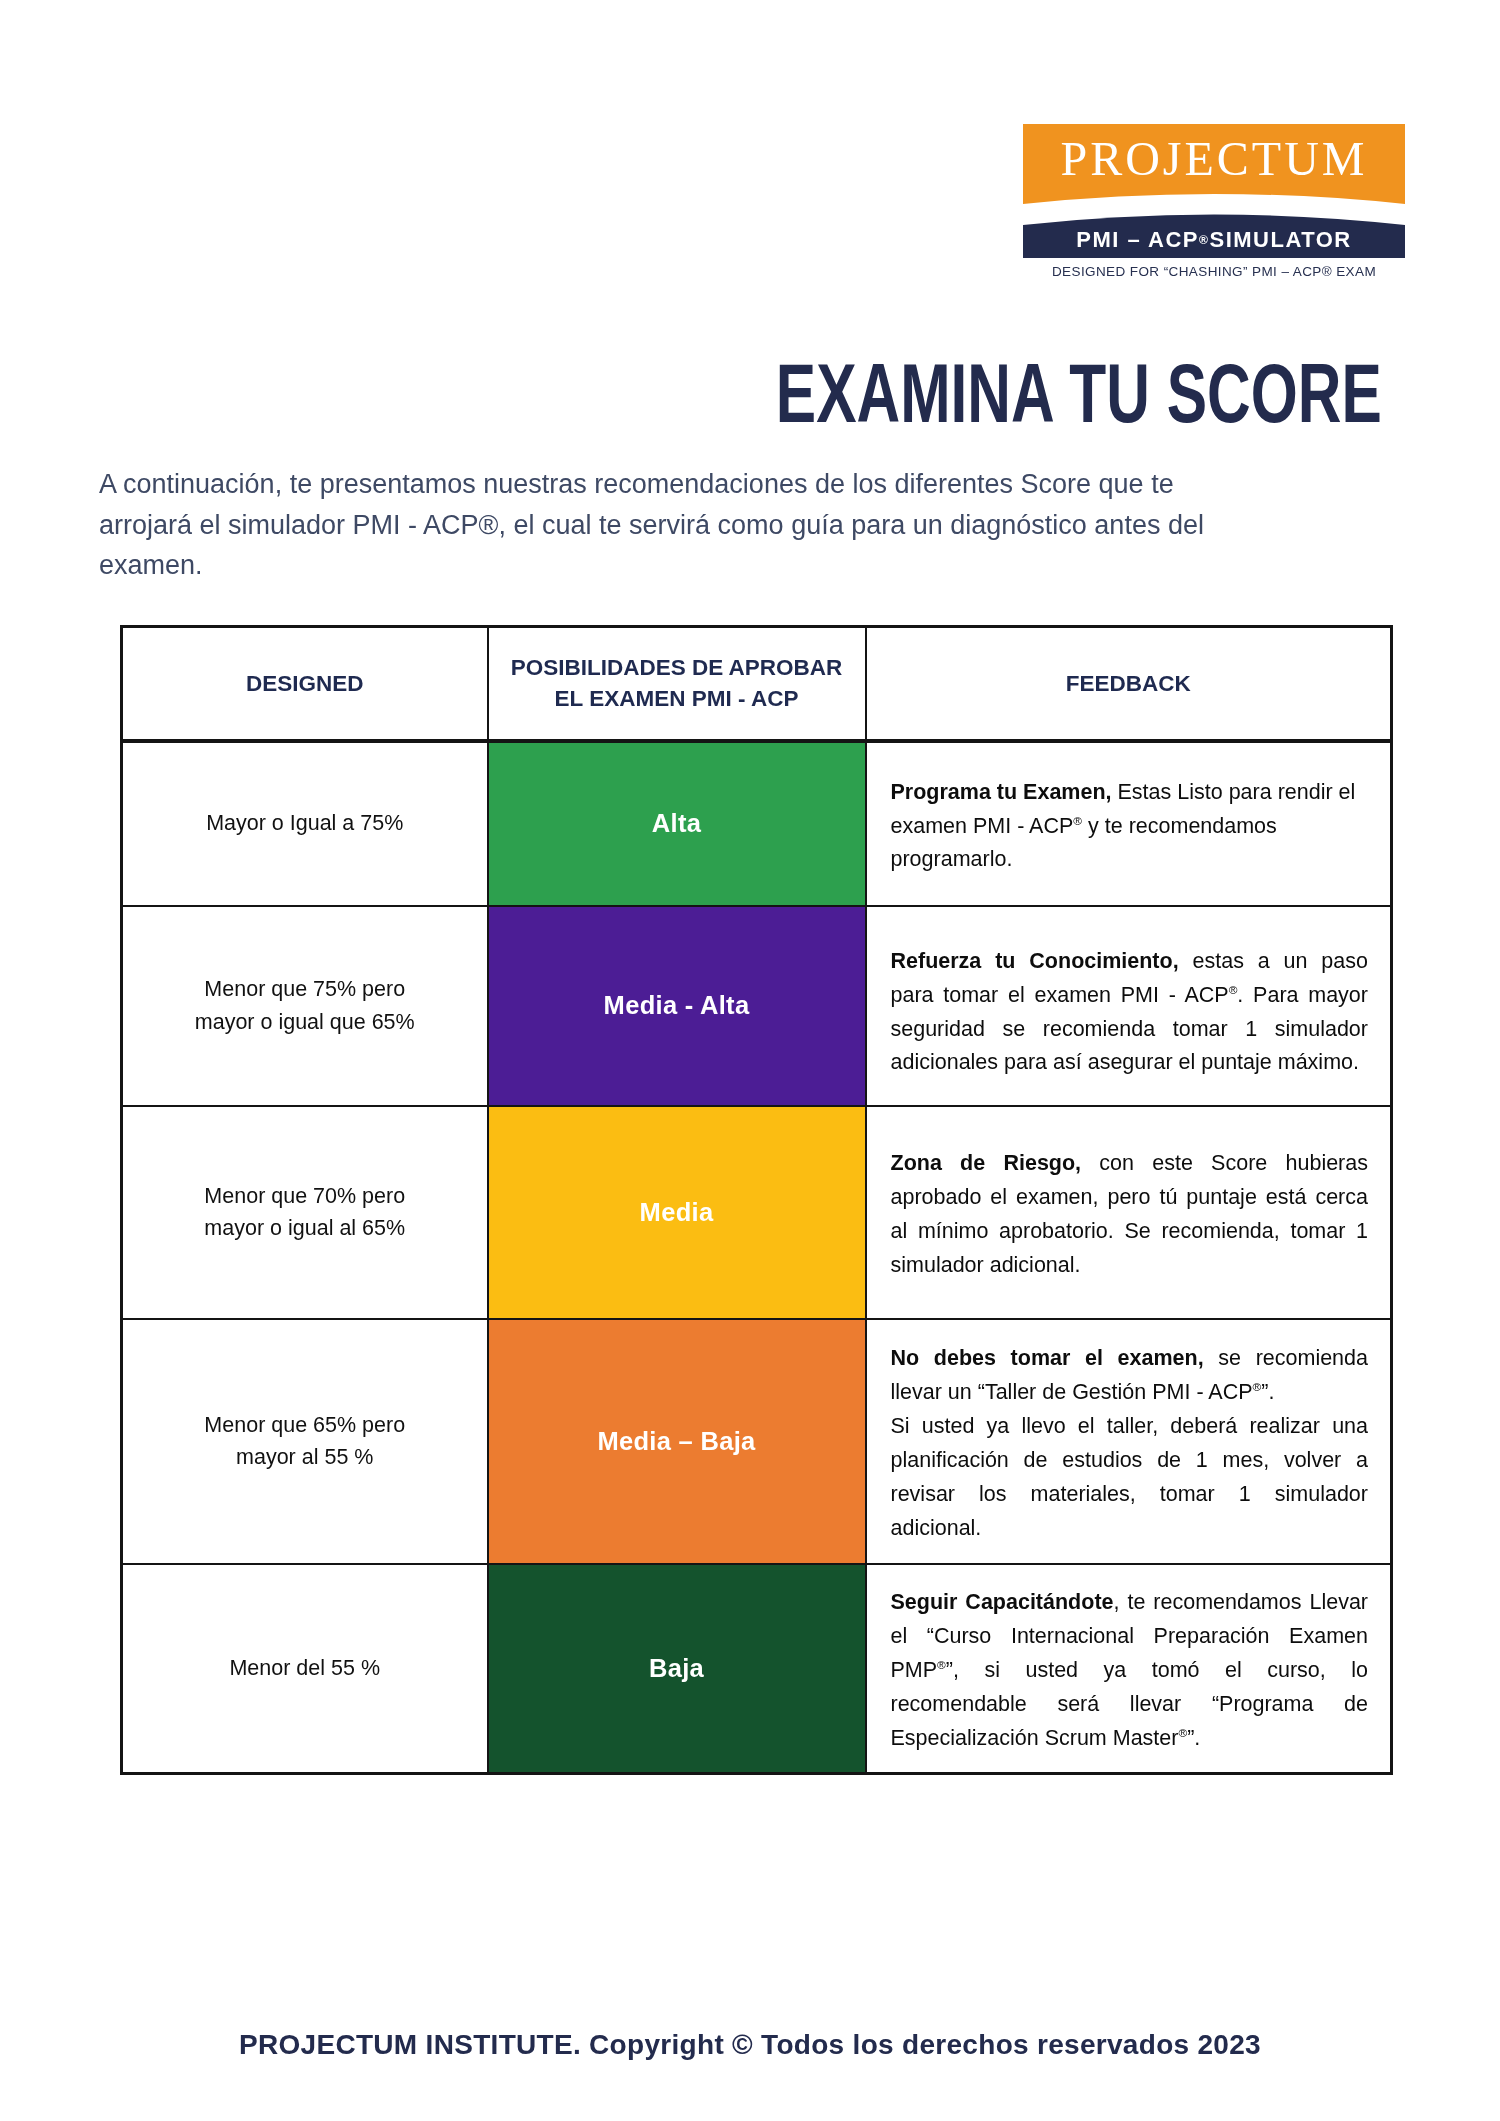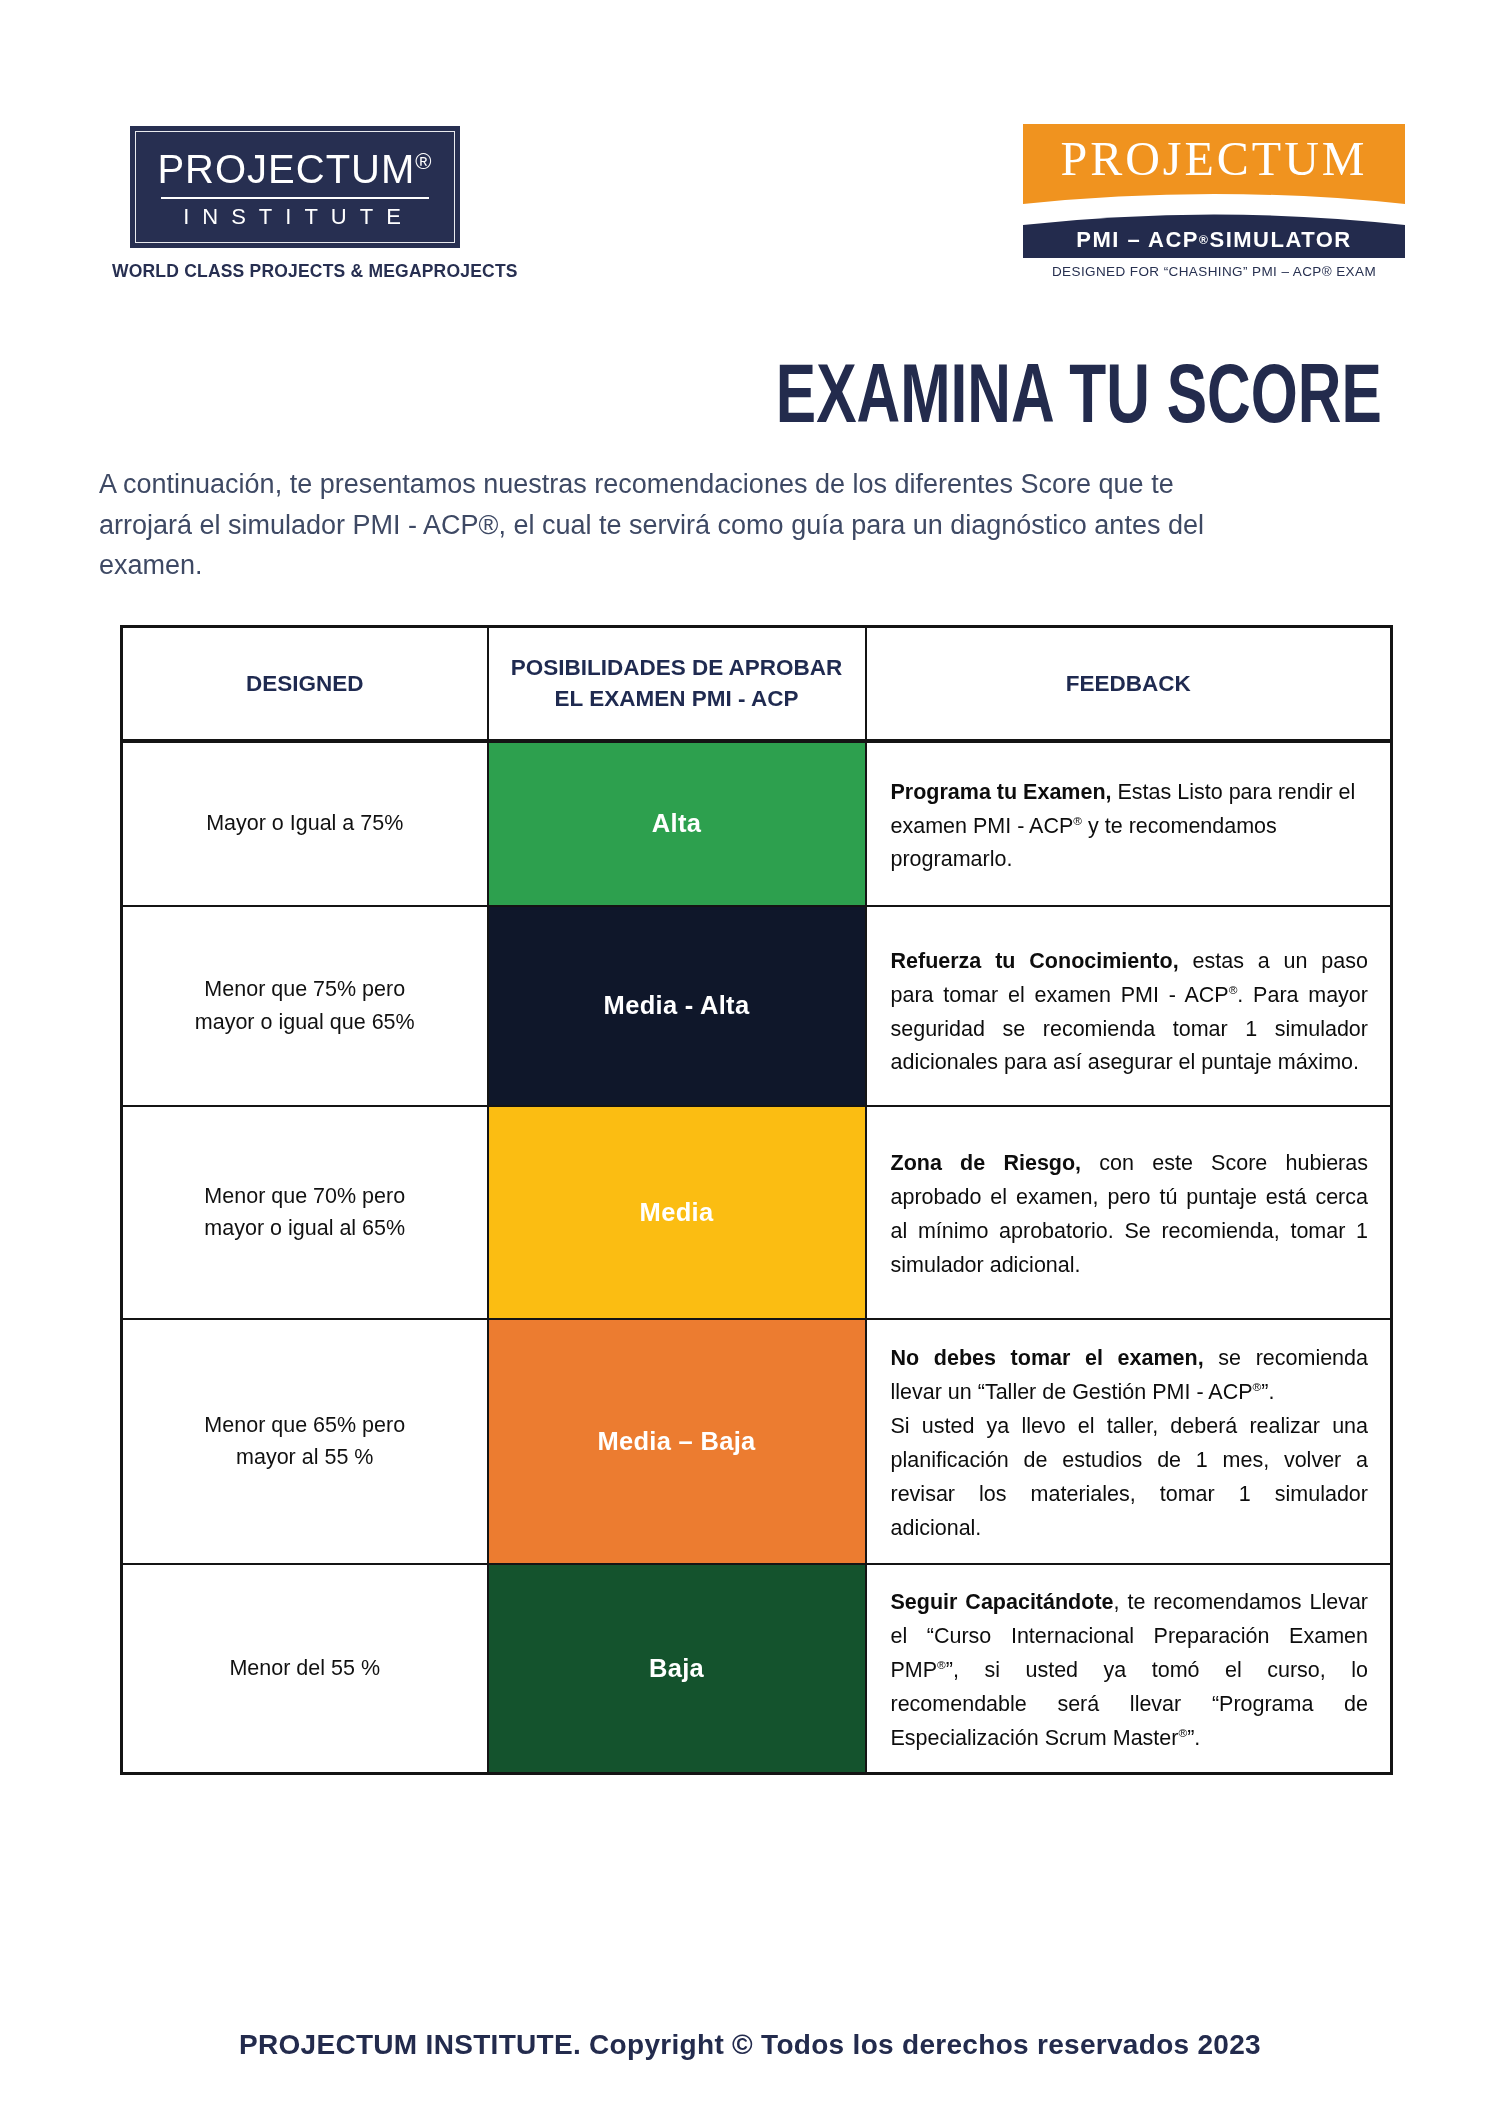--- a/index.html
+++ b/index.html
@@ -83,28 +83,20 @@
   .footer {
     position:absolute; top:2029px; left:0; width:100%; text-align:center;
     font-size:28px; font-weight:700; color:#232b4d; letter-spacing:.3px;
   }
 </style>
 </head>
 <body>
 
 <div class="page">
 
-  <div class="logo-left">
-    <div class="logo-left-box">
-      <div class="logo-left-brand">PROJECTUM<sup>®</sup></div>
-      <div class="logo-left-rule"></div>
-      <div class="logo-left-sub">INSTITUTE</div>
-    </div>
-    <div class="logo-left-tagline">WORLD CLASS PROJECTS &amp; MEGAPROJECTS</div>
-  </div>
 
   <div class="logo-right">
     <svg class="badge-svg" width="382" height="134" viewBox="0 0 382 134">
       <path d="M0,0 H382 V80 Q191,60 0,80 Z" fill="#f0931f"></path>
       <path d="M0,101 Q191,80 382,101 L382,134 L0,134 Z" fill="#232b4d"></path>
     </svg>
     <div class="badge-brand">PROJECTUM</div>
     <div class="badge-band">PMI – ACP<sup>®</sup> SIMULATOR</div>
     <div class="badge-tagline">DESIGNED FOR “CHASHING” PMI – ACP® EXAM</div>
   </div>
@@ -134,21 +126,21 @@
       <td class="c-nivel" style="background: rgb(45, 160, 78);">
         <span class="nivel-label">Alta</span>
       </td>
       <td class="c-feedback">
         <p class="fb" style="text-align: left;"><b class="fb-lead">Programa tu Examen,</b><span class="fb-body"> Estas Listo para rendir el examen PMI - ACP<sup>®</sup> y te recomendamos programarlo.</span></p>
       </td>
     </tr>
 
     <tr>
       <td class="c-puntaje">Menor que 75% pero<br>mayor o igual que 65%</td>
-      <td class="c-nivel" style="background: #0f172a;">
+      <td class="c-nivel" style="background: #4c1d95;">
         <span class="nivel-label">Media - Alta</span>
       </td>
       <td class="c-feedback">
         <p class="fb" style="text-align: justify; margin-top: 8px;"><b class="fb-lead">Refuerza tu Conocimiento,</b><span class="fb-body"> estas a un paso para tomar el examen PMI - ACP<sup>®</sup>. Para mayor seguridad se recomienda tomar 1 simulador adicionales para así asegurar el puntaje máximo.</span></p>
       </td>
     </tr>
 
     <tr>
       <td class="c-puntaje">Menor que 70% pero<br>mayor o igual al 65%</td>
       <td class="c-nivel" style="background: rgb(251, 189, 18);">

